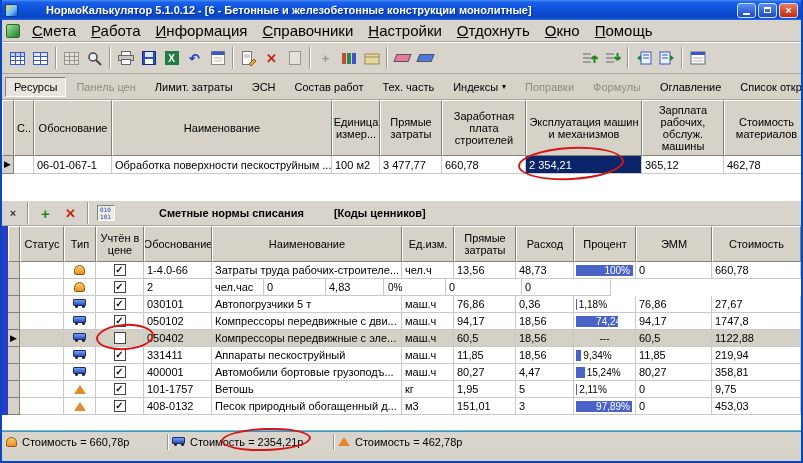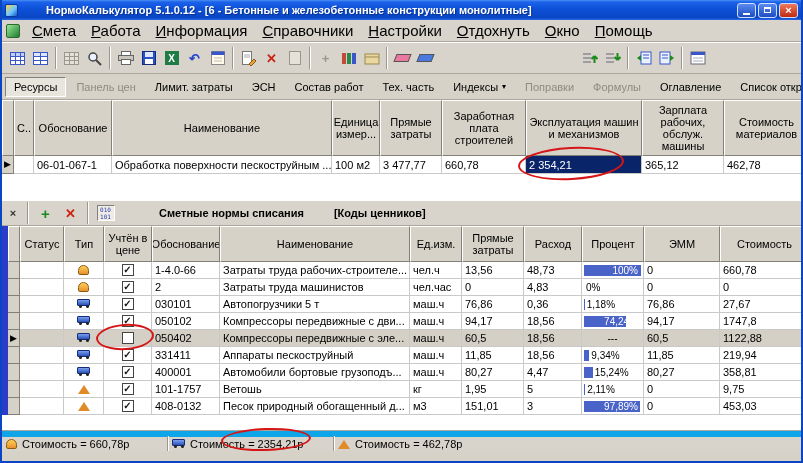--- a/index.html
+++ b/index.html
@@ -80,21 +80,21 @@
   .hl { background: #0a246a; color: #fff; }
   .t1fill { height: 26px; background: #fff; }
 
   
   .toolbar2 { height: 26px; flex: 0 0 26px; display: flex; align-items: center; background: #d8d4cb;
               border-top: 1px solid #fff; border-bottom: 1px solid #aba79c; padding: 0 2px; gap: 2px; }
   .t2title { font-size: 11px; font-weight: bold; margin-left: 40px; }
   .t2sub { font-size: 11px; font-weight: bold; margin-left: 28px; }
 
   
-  .t2c0{width:6px}.t2c1{width:12px}.t2c2{width:44px}.t2c3{width:40px}.t2c4{width:48px}
+  .t2c0{width:6px}.t2c1{width:12px}.t2c2{width:44px}.t2c3{width:32px}.t2c4{width:48px}
   .t2c5{width:68px}.t2c6{width:190px}.t2c7{width:52px}.t2c8{width:62px}.t2c9{width:58px}
   .t2c10{width:62px}.t2c11{width:76px}.t2c12{width:89px}
   .t2 .hc { height: 36px; }
   .t2 .r .c { height: 17px; }
   .strip { background: #2a3cc8 !important; border: none; padding: 0; }
   .r.sel .c { background: #d4d0c6; }
 
   .cbcell { justify-content: center; }
   .cb { width: 12px; height: 12px; border: 1px solid #444; background: #fff; display: flex;
         align-items: center; justify-content: center; font-size: 10px; font-weight: bold; color: #111; line-height: 1; }
@@ -115,21 +115,21 @@
   .pctwrap { position: relative; display: flex; align-items: center; width: 100%; height: 100%; }
   .pctwrap .bar { height: 11px; background: #4a63c8; flex: 0 0 auto; }
   .pctwrap .lbl { margin-left: 2px; font-size: 10px; }
   .pctwrap .lbl.inbar { position: absolute; right: 3px; color: #fff; margin: 0; }
   .pctwrap.nopct { justify-content: center; }
   .pctwrap.nopct .lbl { margin: 0; }
 
   
   .gapfill { flex: 0 0 16px; background: #fff; border-bottom: 1px solid #aba79c; }
   .statusbar { height: 20px; flex: 0 0 20px; display: flex; align-items: center; background: #d8d4cb;
-               border-top: 6px solid #0ea5e9; padding: 0 4px; }
+               border-top: 1px solid #0ea5e9; padding: 0 4px; }
   .spanel { display: flex; align-items: center; gap: 5px; font-size: 11px; }
   .sp1 { width: 158px; } .sp2 { width: 158px; } .sp3 { width: 200px; }
   .ssep { width: 2px; height: 16px; border-left: 1px solid #9b978c; border-right: 1px solid #fff; margin: 0 3px; }
   .bottomfill { flex: 1; background: #d6d2c8; }
 
   
   .ellipse { position: absolute; border: 2px solid #d61616; border-radius: 50%; pointer-events: none; z-index: 10; }
   .el1 { left: 516px; top: 147px; width: 106px; height: 33px; transform: rotate(-3deg); }
   .el2 { left: 94px;  top: 324px; width: 58px;  height: 26px; transform: rotate(-4deg); }
   .el3 { left: 219px; top: 428px; width: 90px;  height: 23px; transform: rotate(-2deg); }
@@ -444,21 +444,20 @@
       <div class="c t2c0 strip"></div>
       <div class="c t2c1 selcell"></div>
       <div class="c t2c2"></div>
       <div class="c t2c3 tcell">
           <span class="ticon icon-worker"></span>
         </div>
       <div class="c t2c4 cbcell">
           <span class="cb">✓</span>
         </div>
       <div class="c t2c5">2</div>
-      <div class="c t2c6">Затраты труда машинистов</div>
       <div class="c t2c7">чел.час</div>
       <div class="c t2c8">0</div>
       <div class="c t2c9">4,83</div>
       <div class="c t2c10" style="padding:1px 2px">
           <div class="pctwrap">
             <div class="bar" style="width: 0%;"></div>
             <span class="lbl">0%</span>
           </div>
         </div>
       <div class="c t2c11">0</div>

